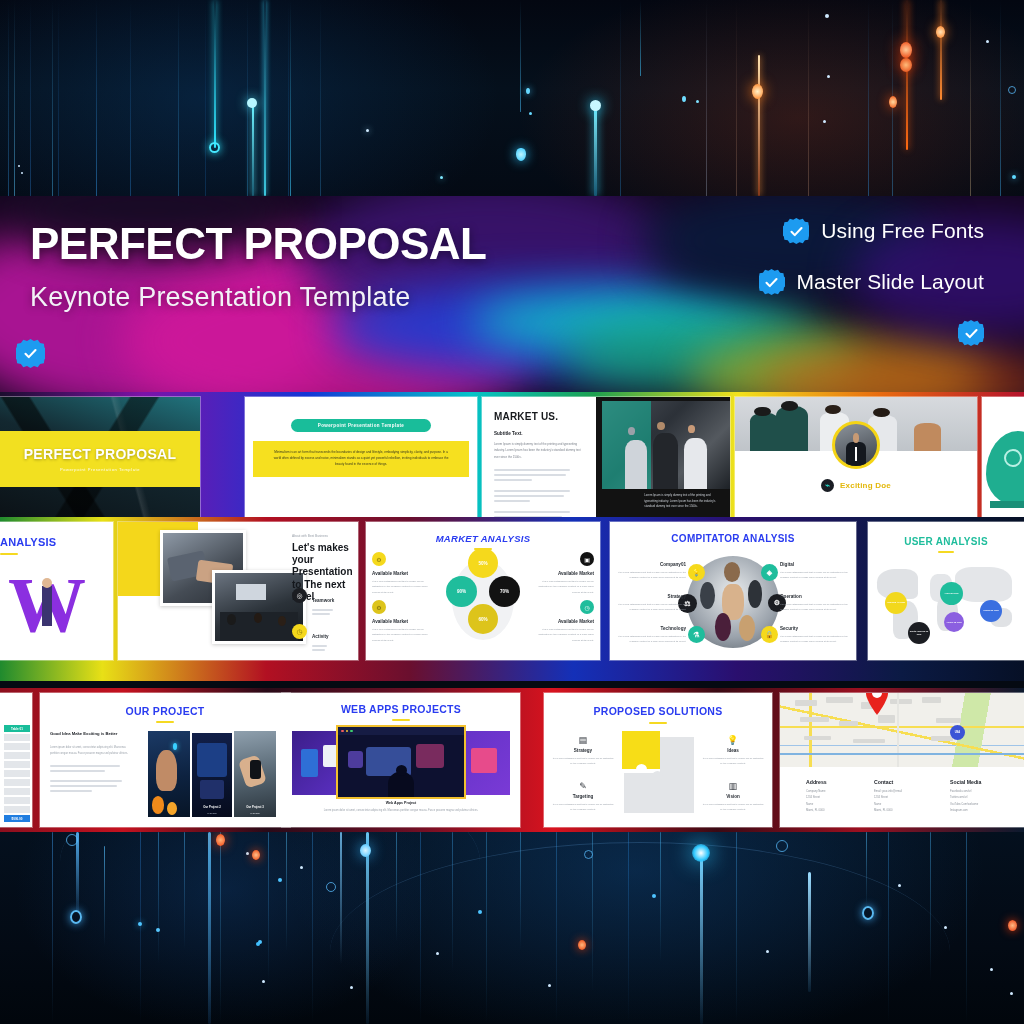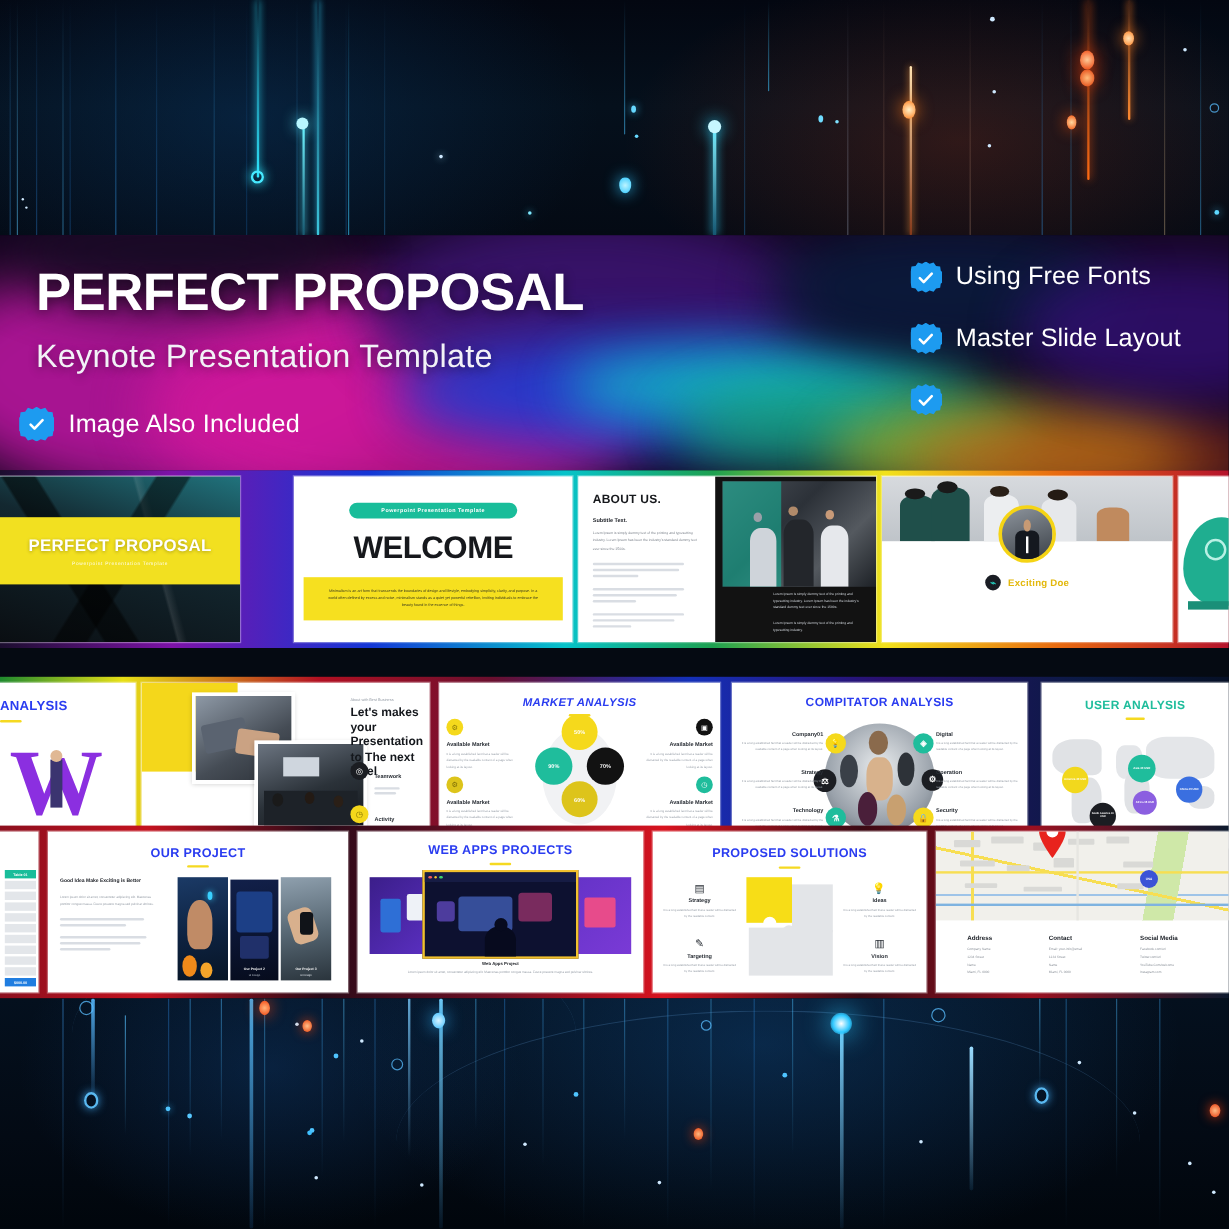--- a/index.html
+++ b/index.html
@@ -49,37 +49,37 @@
     margin-top: 16px; font-size: 27px; color: #f2f2f7; font-weight: 400;
     letter-spacing: 0.2px; text-shadow: 0 2px 8px rgba(0,0,0,0.4);
   }
   .hero-bullet {
     position: absolute; left: 16px; top: 143px;
     display: flex; align-items: center; gap: 12px;
   }
   .hero-bullet .badge-txt { font-size: 21px; color: #fff; letter-spacing: 0.2px; }
   .feature-list {
     position: absolute; right: 40px; top: 22px;
-    display: flex; flex-direction: column; gap: 25px;
+    display: flex; flex-direction: column; gap: 25px; align-items: flex-end;
   }
   .feature-row { display: flex; align-items: center; gap: 12px; }
   .feature-row .f-label { font-size: 21px; color: #fff; letter-spacing: 0.1px; }
   .verif {
     width: 26px; height: 26px; flex: 0 0 26px; position: relative;
     background: #1d9bf0; color: #fff;
     clip-path: polygon(50% 0%,62% 7%,75% 3%,83% 14%,96% 16%,98% 29%,108% 38%,103% 50%,108% 62%,98% 71%,96% 84%,83% 86%,75% 97%,62% 93%,50% 100%,38% 93%,25% 97%,17% 86%,4% 84%,2% 71%,-8% 62%,-3% 50%,-8% 38%,2% 29%,4% 16%,17% 14%,25% 3%,38% 7%);
     display: flex; align-items: center; justify-content: center;
   }
   .verif.big { width: 29px; height: 29px; flex-basis: 29px; }
   .verif svg { width: 15px; height: 15px; }
 
   
   .rowband { position: absolute; left: 0; width: 1024px; }
   .r1 { top: 392px; height: 148px; }
-  .r2 { top: 564px; height: 144px; }
+  .r2 { top: 517px; height: 164px; }
   .r3 { top: 688px; height: 144px; padding-left: 16px; }
   .rowband::before {
     content:""; position: absolute; inset: 0;
     background: linear-gradient(90deg,#1b0d2e,#7d12a8 14%,#1436d6 30%,#06c3c9 46%,#1da050 58%,#f2e21c 72%,#e86b10 86%,#b5132c 100%);
   }
   .r2::before { background: linear-gradient(90deg,#1f8a2e,#e8e016 10%,#b21022 26%,#6a0f2e 40%,#1430b8 56%,#2a0f6e 72%,#0b1a44 88%,#061026 100%); }
   .r3::before { background: linear-gradient(90deg,#8c0f1e,#c4121f 12%,#2a0a18 26%,#6c0f24 40%,#d8131f 54%,#3b0a14 70%,#9b1020 84%,#0c1a2e 100%); }
   .slide {
     position: absolute; top: 5px; height: 138px; background: #fff; overflow: hidden;
     box-shadow: 0 0 0 1px rgba(255,255,255,0.35);
@@ -253,21 +253,20 @@
       <div class="hero-title">PERFECT PROPOSAL</div>
       <div class="hero-sub">Keynote Presentation Template</div>
     </div>
 
     <div class="hero-bullet">
       <span class="verif big">
         <svg viewBox="0 0 24 24" fill="none" stroke="#fff" stroke-width="3.4" stroke-linecap="round" stroke-linejoin="round">
             <path d="M4 12.5l5.2 5.3L20 6.5"></path>
           </svg>
       </span>
-      <span class="badge-txt">Image Also  Included</span>
     </div>
 
     <div class="feature-list">
       <div class="feature-row">
         <span class="verif">
           <svg viewBox="0 0 24 24" fill="none" stroke="#fff" stroke-width="3.4" stroke-linecap="round" stroke-linejoin="round">
               <path d="M4 12.5l5.2 5.3L20 6.5"></path>
             </svg>
         </span>
         <span class="f-label">Using Free Fonts</span>
@@ -295,29 +294,28 @@
     <div class="slide" style="left:0;width:200px;">
       <div class="s1-bg"></div>
       <div class="s1-band">
         <div class="s1-t">PERFECT PROPOSAL</div>
         <div class="s1-s">Powerpoint Presentation Template</div>
       </div>
     </div>
 
     <div class="slide" style="left:245px;width:232px;padding-top:22px;">
       <div class="pill">Powerpoint Presentation Template</div>
-      <div class="welcome">WELCOME</div>
       <div class="s2-yellow">
         <div style="font-size:3.1px;line-height:1.9;color:#3b3b1d;text-align:center;">Minimalism is an art form that transcends the boundaries of design and lifestyle, embodying simplicity, clarity, and purpose. In a world often defined by excess and noise, minimalism stands as a quiet yet powerful rebellion, inviting individuals to embrace the beauty found in the essence of things.</div>
       </div>
     </div>
 
     <div class="slide" style="left:482px;width:248px;">
       <div class="s3-left">
-        <div class="sl-title" style="font-size:10px;color:#17191d;">ABOUT US.</div>
+        <div class="sl-title" style="font-size:10px;color:#17191d;">MARKET US.</div>
         <div style="font-size:4.6px;font-weight:bold;color:#22252b;margin-top:9px;">Subtitle Text.</div>
         <div style="font-size:2.9px;line-height:2.2;color:#7d838c;margin-top:5px;">Lorem Ipsum is simply dummy text of the printing and typesetting industry. Lorem Ipsum has been the industry's standard dummy text ever since the 1500s.</div>
         <span class="sk" style="width:84%;margin-top:9px;"></span>
         <span class="sk" style="width:80%;margin-top:3px;"></span>
         <span class="sk" style="width:42%;margin-top:3px;"></span>
         <span class="sk" style="width:84%;margin-top:9px;"></span>
         <span class="sk" style="width:78%;margin-top:3px;"></span>
         <span class="sk" style="width:40%;margin-top:3px;"></span>
         <span class="sk" style="width:84%;margin-top:9px;"></span>
         <span class="sk" style="width:76%;margin-top:3px;"></span>
@@ -573,21 +571,21 @@
         <div style="position:absolute;left:0;right:0;bottom:3px;text-align:center;font-size:2.2px;color:#b9c2ce;">UI Design</div>
       </div>
       <div class="photo" style="position:absolute;left:194px;top:38px;width:42px;height:86px;background:linear-gradient(170deg,#8fa0ae,#53636f 55%,#2a343c);">
         <div style="position:absolute;left:18%;top:30%;width:50%;height:34%;background:#d8b08d;border-radius:6px;transform:rotate(-18deg);"></div>
         <div style="position:absolute;left:38%;top:34%;width:26%;height:22%;background:#101318;border-radius:3px;"></div>
         <div style="position:absolute;left:0;right:0;bottom:8px;text-align:center;font-size:2.8px;color:#fff;font-weight:bold;">Our Project 3</div>
         <div style="position:absolute;left:0;right:0;bottom:3px;text-align:center;font-size:2.2px;color:#e2e7ee;">UI Design</div>
       </div>
     </div>
 
-    <div class="slide" style="left:298px;width:238px;">
+    <div class="slide" style="left:282px;width:238px;">
       <div class="mk-title" style="margin-top:10px;font-size:10.5px;">WEB APPS PROJECTS</div>
       <div class="rule" style="margin:4px auto 0;width:18px;"></div>
       <div style="position:absolute;left:10px;right:10px;top:38px;height:64px;background:linear-gradient(135deg,#3b1e8a,#5a2fc0 40%,#7a3ad6);">
         <div style="position:absolute;left:4%;top:28%;width:8%;height:44%;background:#2e6fd6;border-radius:2px;"></div>
         <div style="position:absolute;left:14%;top:22%;width:14%;height:34%;background:#eef2f7;border-radius:2px;"></div>
         <div style="position:absolute;right:6%;top:26%;width:12%;height:40%;background:#e74b8b;border-radius:2px;"></div>
         <div style="position:absolute;right:20%;top:30%;width:10%;height:30%;background:#2e6fd6;border-radius:2px;"></div>
       </div>
       <div style="position:absolute;left:54px;right:54px;top:32px;height:74px;background:#0d1130;border:2px solid #f2c12e;">
         <div style="height:8px;background:#161c44;display:flex;align-items:center;gap:2px;padding-left:3px;">

